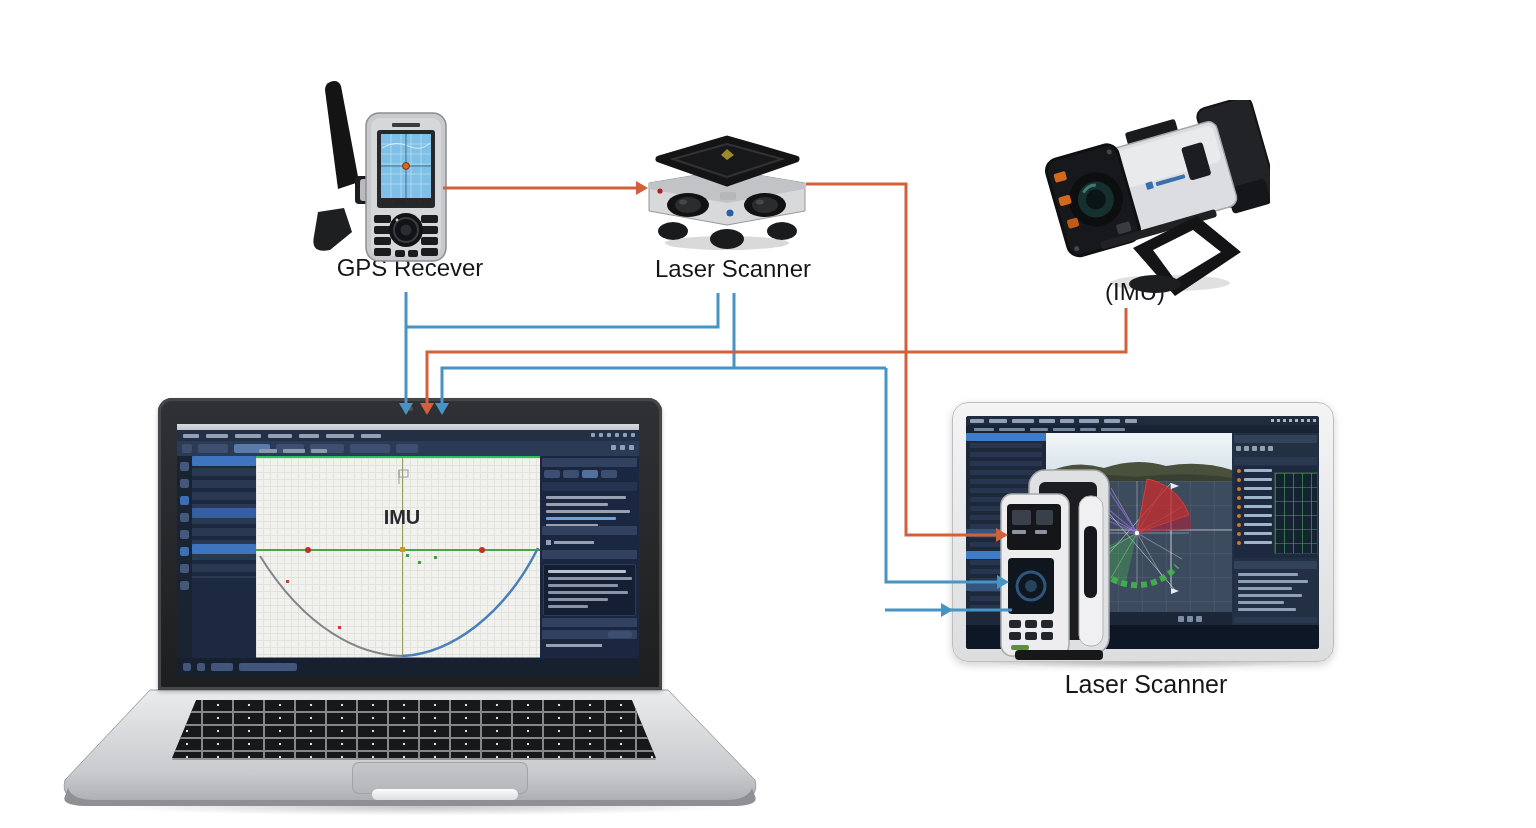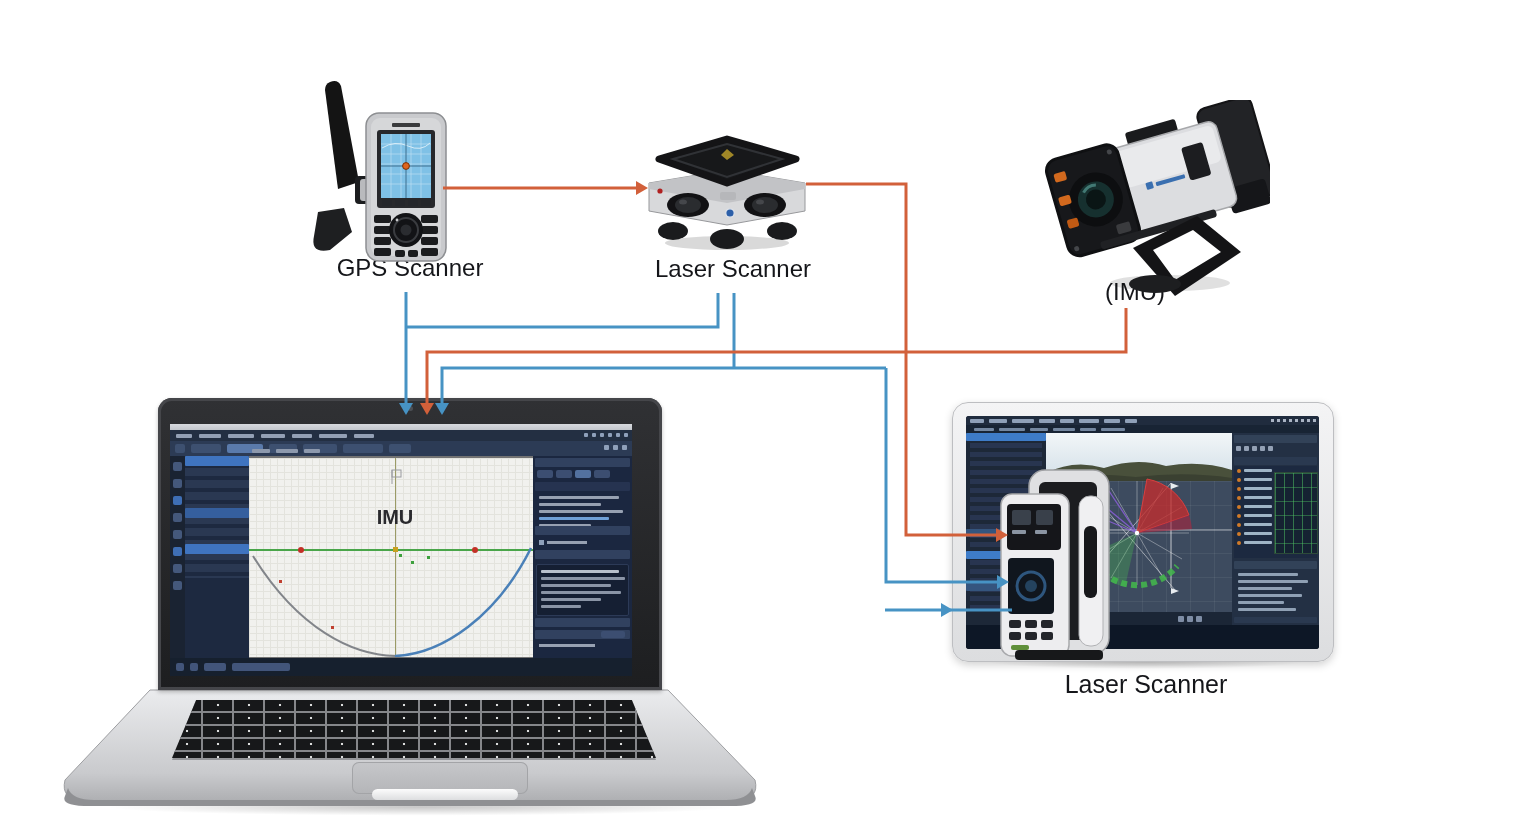--- a/index.html
+++ b/index.html
@@ -35,21 +35,21 @@
       repeating-linear-gradient(180deg, transparent 0 11px, #86878b 11px 13px);
     background-size:31px 13px,auto,auto;}
   #lt-trackpad{left:352px;top:762px;width:176px;height:32px;z-index:9;border-radius:7px;
     background:linear-gradient(#c6c7ca,#b4b5b8);box-shadow:inset 0 0 0 1px #a3a4a7;}
   #lt-notch{left:372px;top:789px;width:146px;height:11px;z-index:10;border-radius:6px;
     background:linear-gradient(#fcfcfc,#dddee0);}
   #lt-shadow{left:95px;top:798px;width:650px;height:18px;z-index:5;
     background:radial-gradient(ellipse at center, rgba(0,0,0,.22), transparent 68%);}
 
   
-  #lt-app{left:170px;top:424px;width:462px;height:252px;z-index:11;background:#737373;overflow:hidden;}
+  #lt-app{left:177px;top:424px;width:462px;height:252px;z-index:11;background:#22c55e;overflow:hidden;}
   #lt-titlebar{left:0;top:0;width:462px;height:6px;background:linear-gradient(#d7dade,#c2c6cc);}
   #lt-menubar{left:0;top:6px;width:462px;height:11px;background:#232f42;display:flex;align-items:center;gap:7px;padding-left:6px;box-sizing:border-box;}
   #lt-menubar .ph{height:4px;background:#93a0b5;border-radius:1px;}
   #lt-menu-icons{right:4px;top:9px;display:flex;gap:4px;}
   #lt-menu-icons .ph{width:4px;height:4px;background:#8fa0ba;border-radius:1px;}
   #lt-toolbar{left:0;top:17px;width:462px;height:15px;background:#2c3b55;display:flex;align-items:center;gap:6px;padding-left:5px;box-sizing:border-box;}
   #lt-toolbar .ph{height:9px;background:#3d5070;border-radius:2px;}
   #lt-toolbar .hot{background:#5a7aab;}
   #lt-tool-icons{right:5px;top:21px;display:flex;gap:4px;}
   #lt-tool-icons .ph{width:5px;height:5px;background:#8fa0ba;border-radius:1px;}
@@ -179,21 +179,21 @@
       <rect x="95" y="170" width="10" height="7" rx="2"></rect>
         <rect x="108" y="170" width="10" height="7" rx="2"></rect>
     </g>
     <g>
       <circle cx="106" cy="150" r="17" fill="#121316"></circle>
       <circle cx="106" cy="150" r="12" fill="none" stroke="#3a3c40" stroke-width="2"></circle>
       <circle cx="106" cy="150" r="5.5" fill="#2a2c30"></circle>
       <circle cx="97" cy="140" r="1.4" fill="#c8c9cb"></circle>
     </g>
   </svg>
-  <div class="abs caption" style="left:310px;top:254px;width:200px">GPS Scanner</div>
+  <div class="abs caption" style="left:310px;top:254px;width:200px">GPS Recever</div>
 
   <svg class="abs devsvg" style="left:635px;top:135px" width="185" height="118" viewBox="0 0 185 118">
     <ellipse cx="92" cy="108" rx="62" ry="7" fill="rgba(0,0,0,.15)"></ellipse>
     <g fill="#1a1b1d">
       <ellipse cx="38" cy="96" rx="15" ry="9"></ellipse>
         <ellipse cx="92" cy="104" rx="17" ry="10"></ellipse>
         <ellipse cx="147" cy="96" rx="15" ry="9"></ellipse>
     </g>
     <path d="M14 48 L92 35 L170 48 L170 76 L92 90 L14 76 Z" fill="#d8d9db" stroke="#97989b" stroke-width="1"></path>
     <path d="M14 48 L92 35 L170 48 L170 54 L92 68 L14 54 Z" fill="#c2c3c6"></path>

